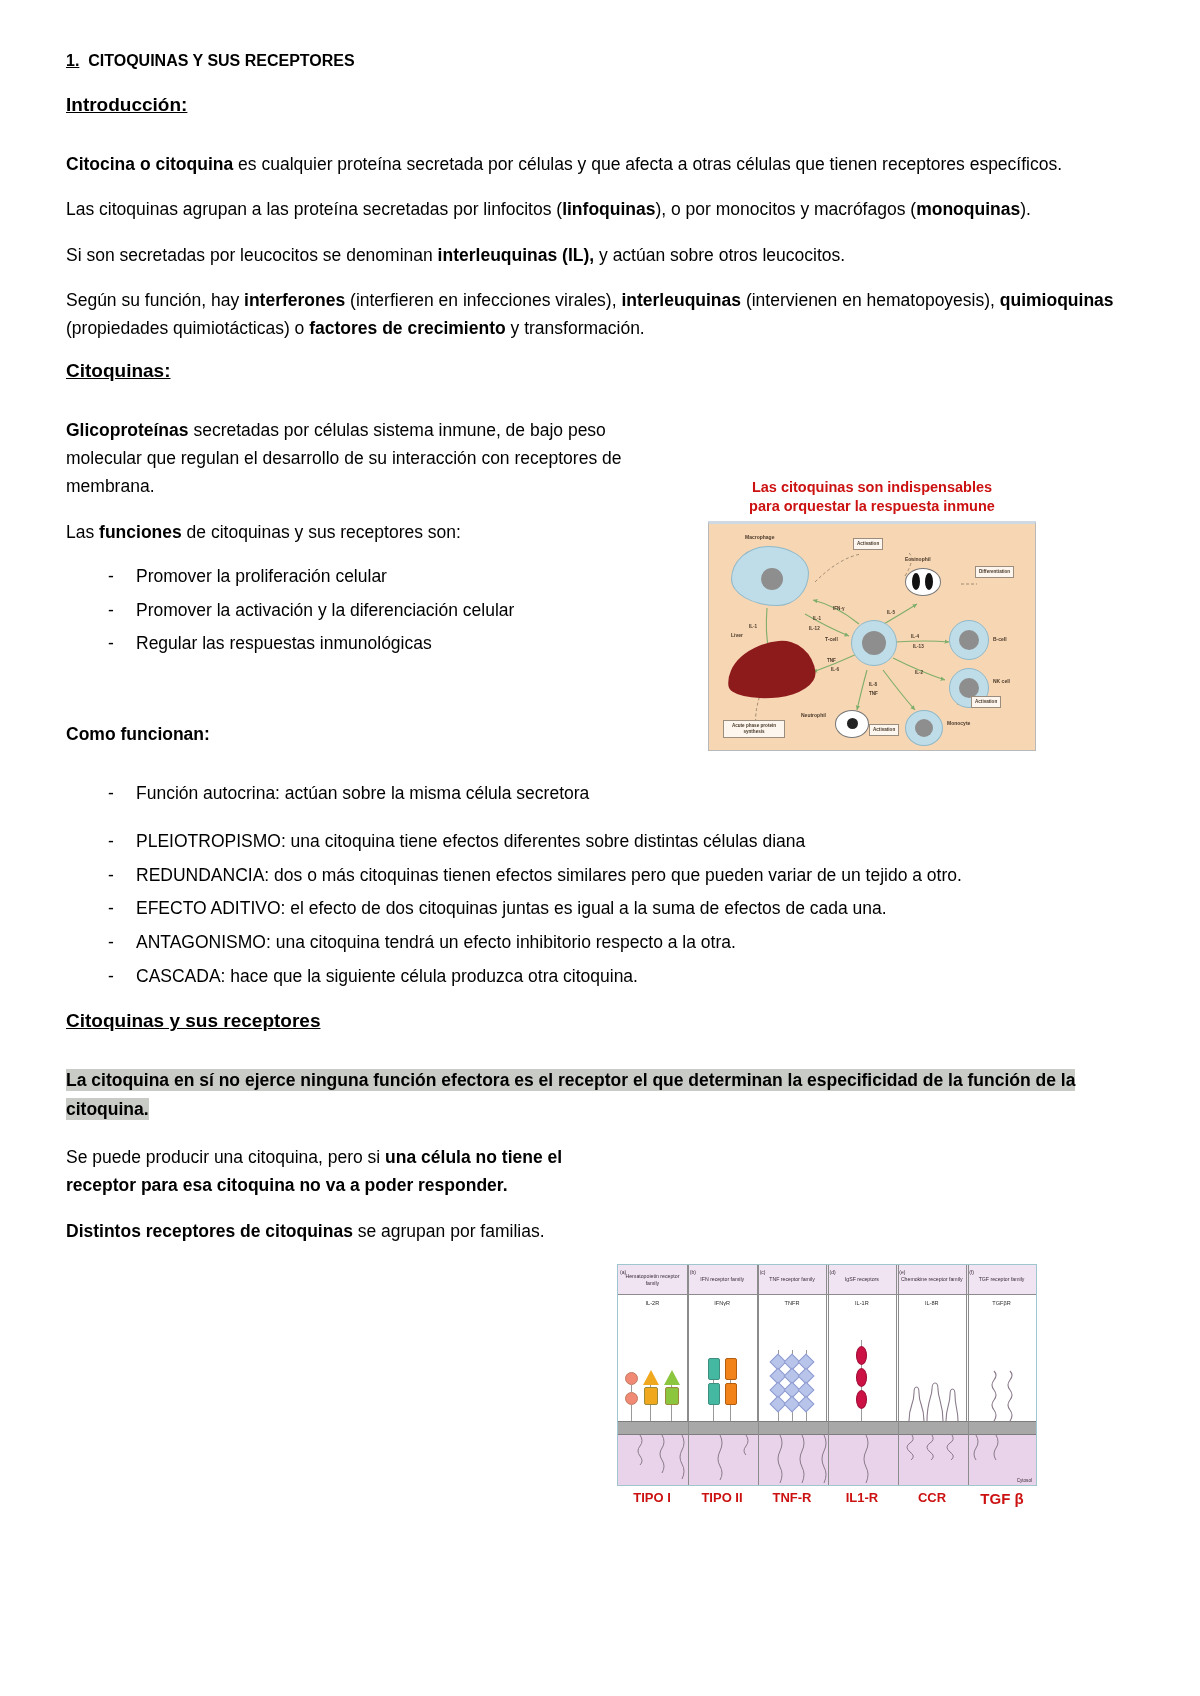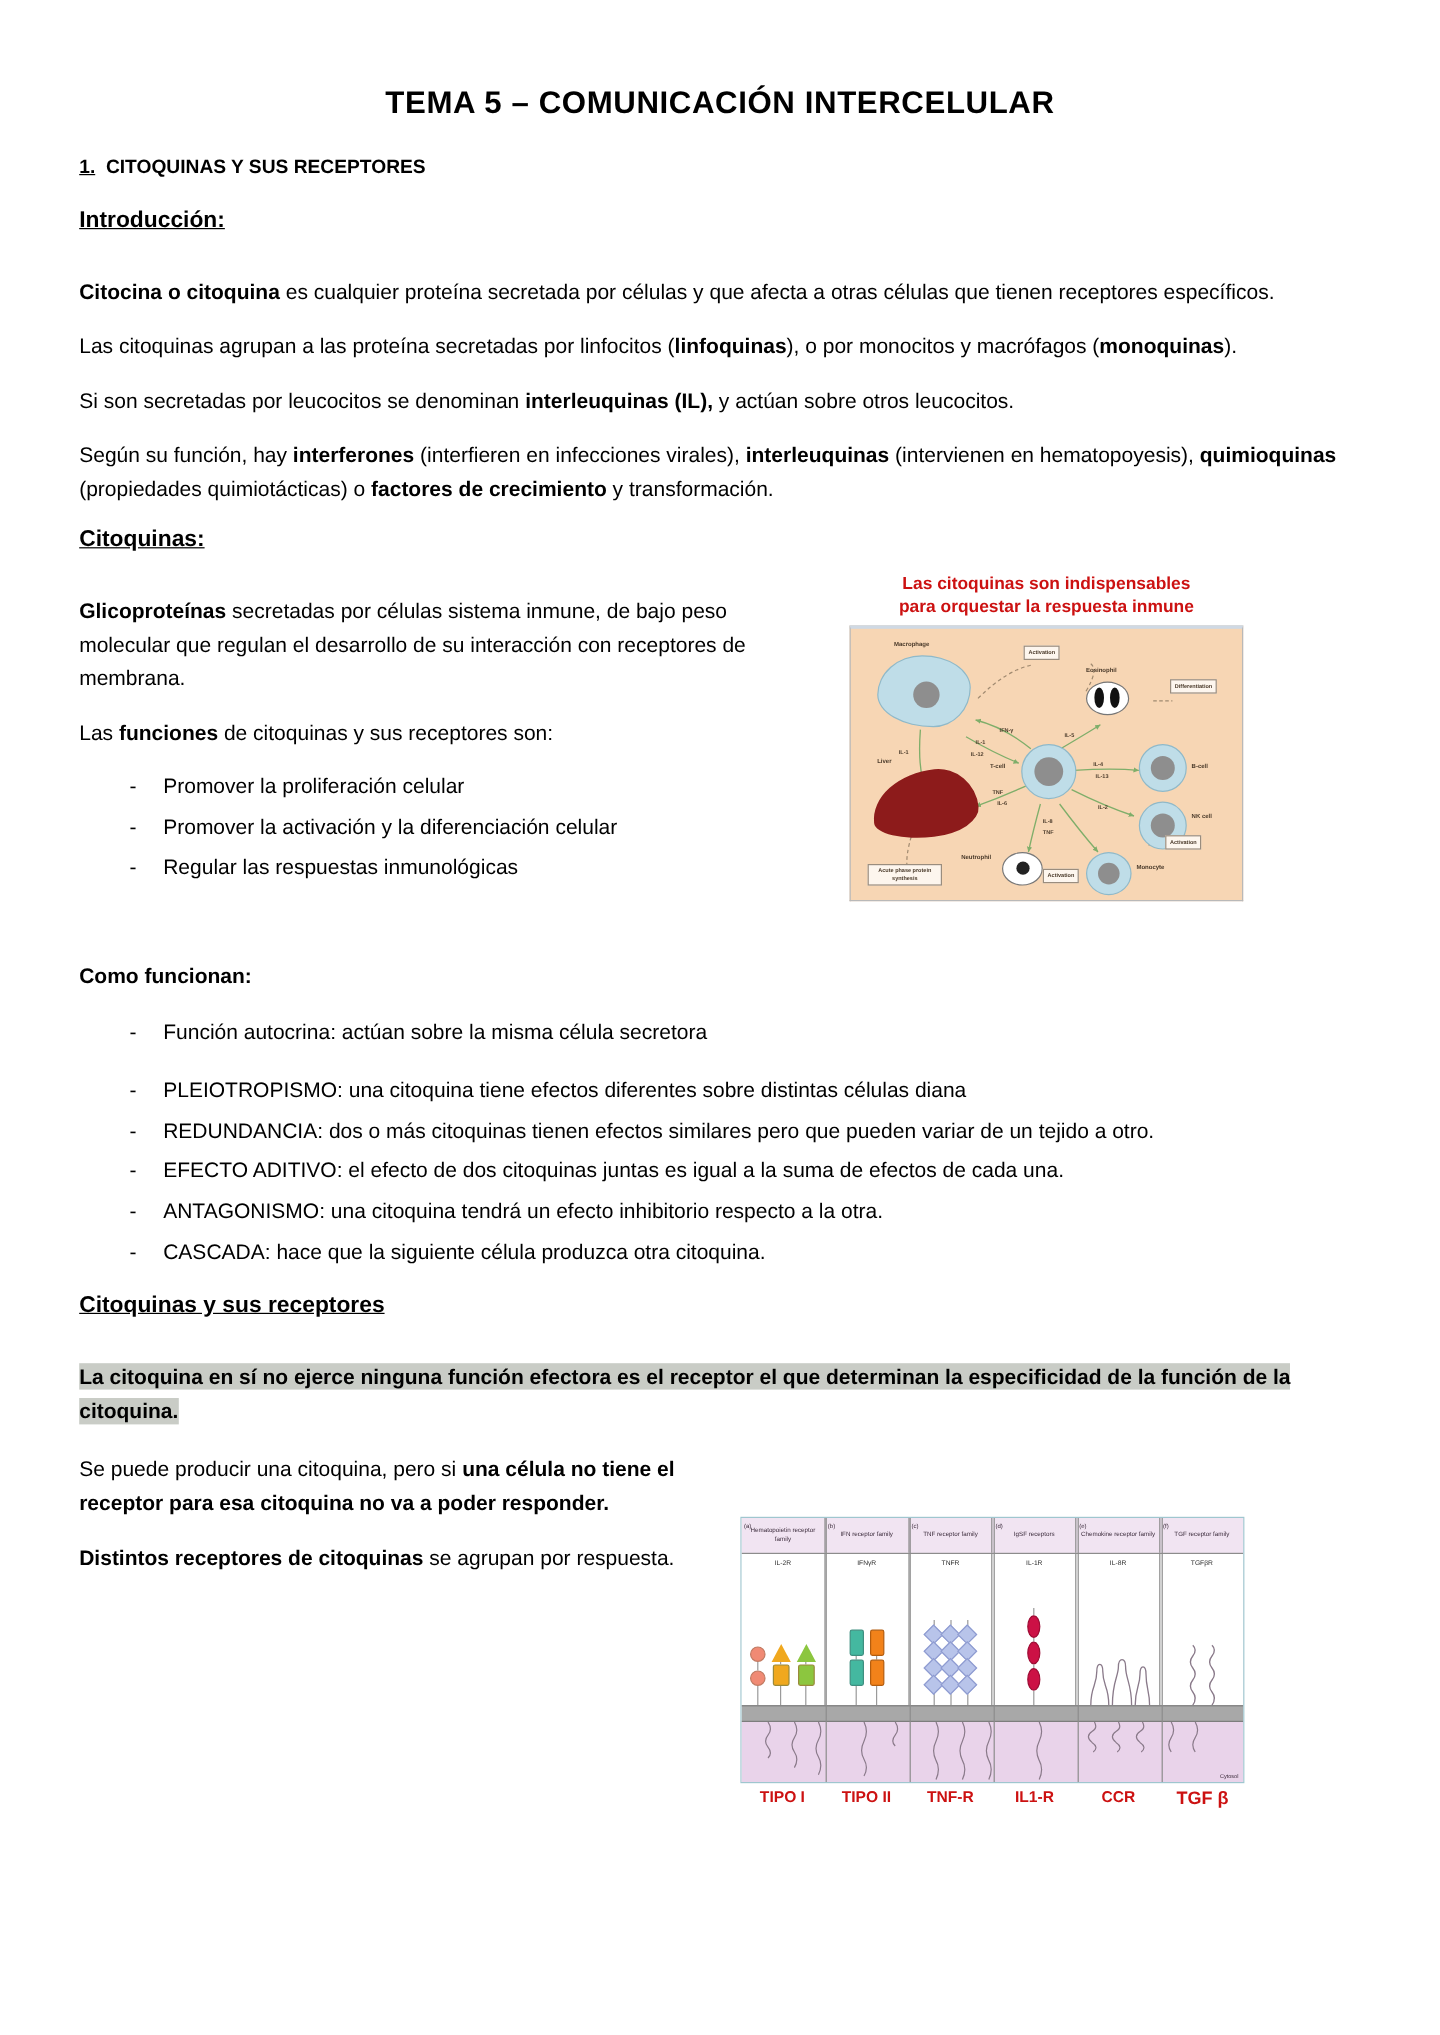--- a/index.html
+++ b/index.html
@@ -135,21 +135,20 @@
   .fig2 .botlabels span {
     flex:1; text-align:center; color:#cc1111; font-weight:bold; font-size:13px;
   }
   .tgf-beta { font-size:15px !important; }
 </style>
 </head>
 <body>
 
 <div class="page">
 
-  <h1 class="doc-title">TEMA 5 – COMUNICACIÓN INTERCELULAR</h1>
 
   <div class="section-num">
     <span class="num">1.</span>
     &nbsp;<span>CITOQUINAS Y SUS RECEPTORES</span>
   </div>
 
   <div class="sub-head-wrap">
     <span class="sub-head">Introducción:</span>
   </div>
 
@@ -182,21 +181,21 @@
   </p>
 
   <ul class="dash">
     <li>Promover la proliferación celular</li>
     <li>Promover la activación y la diferenciación celular</li>
     <li>Regular las respuestas inmunológicas</li>
   </ul>
 
   <div style="height:42px"></div>
 
-  <p class="para" style="font-weight:bold;margin-bottom:20px">Como funcionan:</p>
+  <p class="para" style="font-weight:bold;margin-bottom:32px">Como funcionan:</p>
 
   <ul class="dash">
     <li>Función autocrina: actúan sobre la misma célula secretora</li>
   </ul>
 
 
   <ul class="dash">
     <li>PLEIOTROPISMO: una citoquina tiene efectos diferentes sobre distintas células diana</li>
     <li>REDUNDANCIA: dos o más citoquinas tienen efectos similares pero que pueden variar de un tejido a otro.</li>
     <li>EFECTO ADITIVO: el efecto de dos citoquinas juntas es igual a la suma de efectos de cada una.</li>
@@ -210,21 +209,21 @@
 
   <div class="hl-block">
     <span class="hl">La citoquina en sí no ejerce ninguna función efectora es el receptor el que determinan la especificidad de la función de la citoquina.</span>
   </div>
 
   <p class="para narrow" style="max-width:545px">
     <span>Se puede producir una citoquina, pero si </span><b>una célula no tiene el receptor para esa citoquina no va a poder responder.</b>
   </p>
 
   <p class="para narrow" style="max-width:545px">
-    <b>Distintos receptores de citoquinas</b><span> se agrupan por respuesta.</span>
+    <b>Distintos receptores de citoquinas</b><span> se agrupan por familias.</span>
   </p>
 
   <div class="fig1">
     <div class="cap">
       <div>Las citoquinas son indispensables</div>
       <div>para orquestar la respuesta inmune</div>
     </div>
     <div class="frame">
 
       <svg width="328" height="230" style="position:absolute;left:0;top:0">

